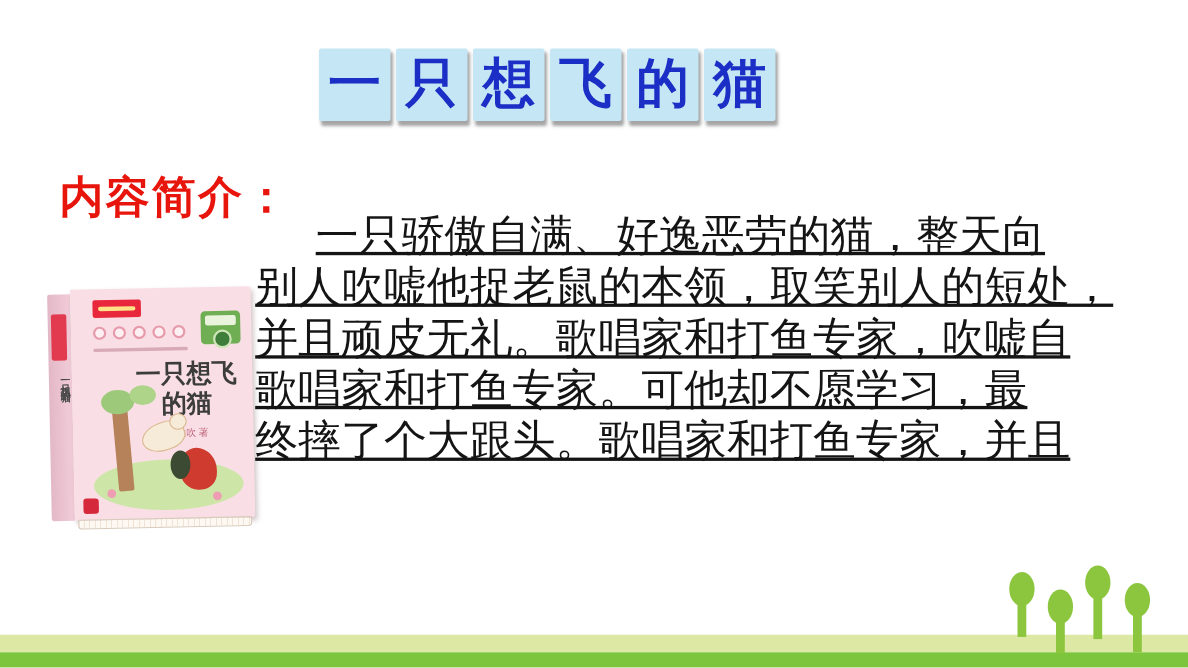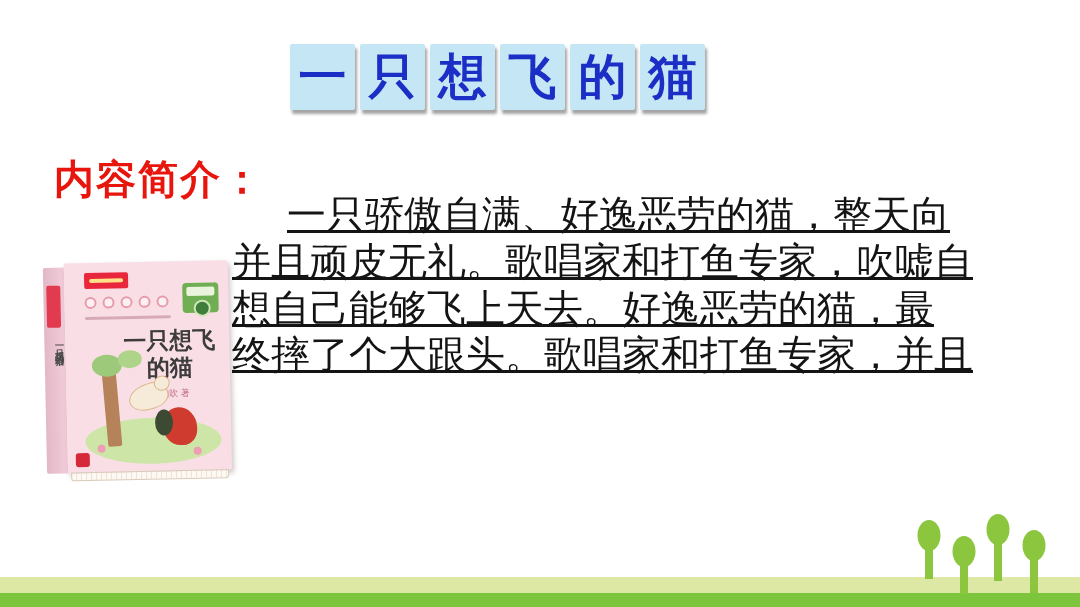--- a/index.html
+++ b/index.html
@@ -369,22 +369,23 @@
       <div class="illu-rooster"></div>
       <div class="illu-flower1"></div>
       <div class="illu-flower2"></div>
       <div class="cover-logo"></div>
     </div>
     <div class="book-pages"></div>
   </div>
 
   <div class="paragraph">
     <div class="line indent">一只骄傲自满、好逸恶劳的猫，整天向</div>
+    <div class="line">别人吹嘘他捉老鼠的本领，取笑别人的短处，</div>
     <div class="line">并且顽皮无礼。歌唱家和打鱼专家，吹嘘自</div>
-    <div class="line">想自己能够飞上天去。好逸恶劳的猫，最</div>
+    <div class="line">歌唱家和打鱼专家。可他却不愿学习，最</div>
     <div class="line">终摔了个大跟头。歌唱家和打鱼专家，并且</div>
   </div>
 
   <div class="band-light"></div>
   <div class="band-dark"></div>
   <div class="tree tree1">
       <div class="stem"></div>
       <div class="head"></div>
     </div>
   <div class="tree tree2">

